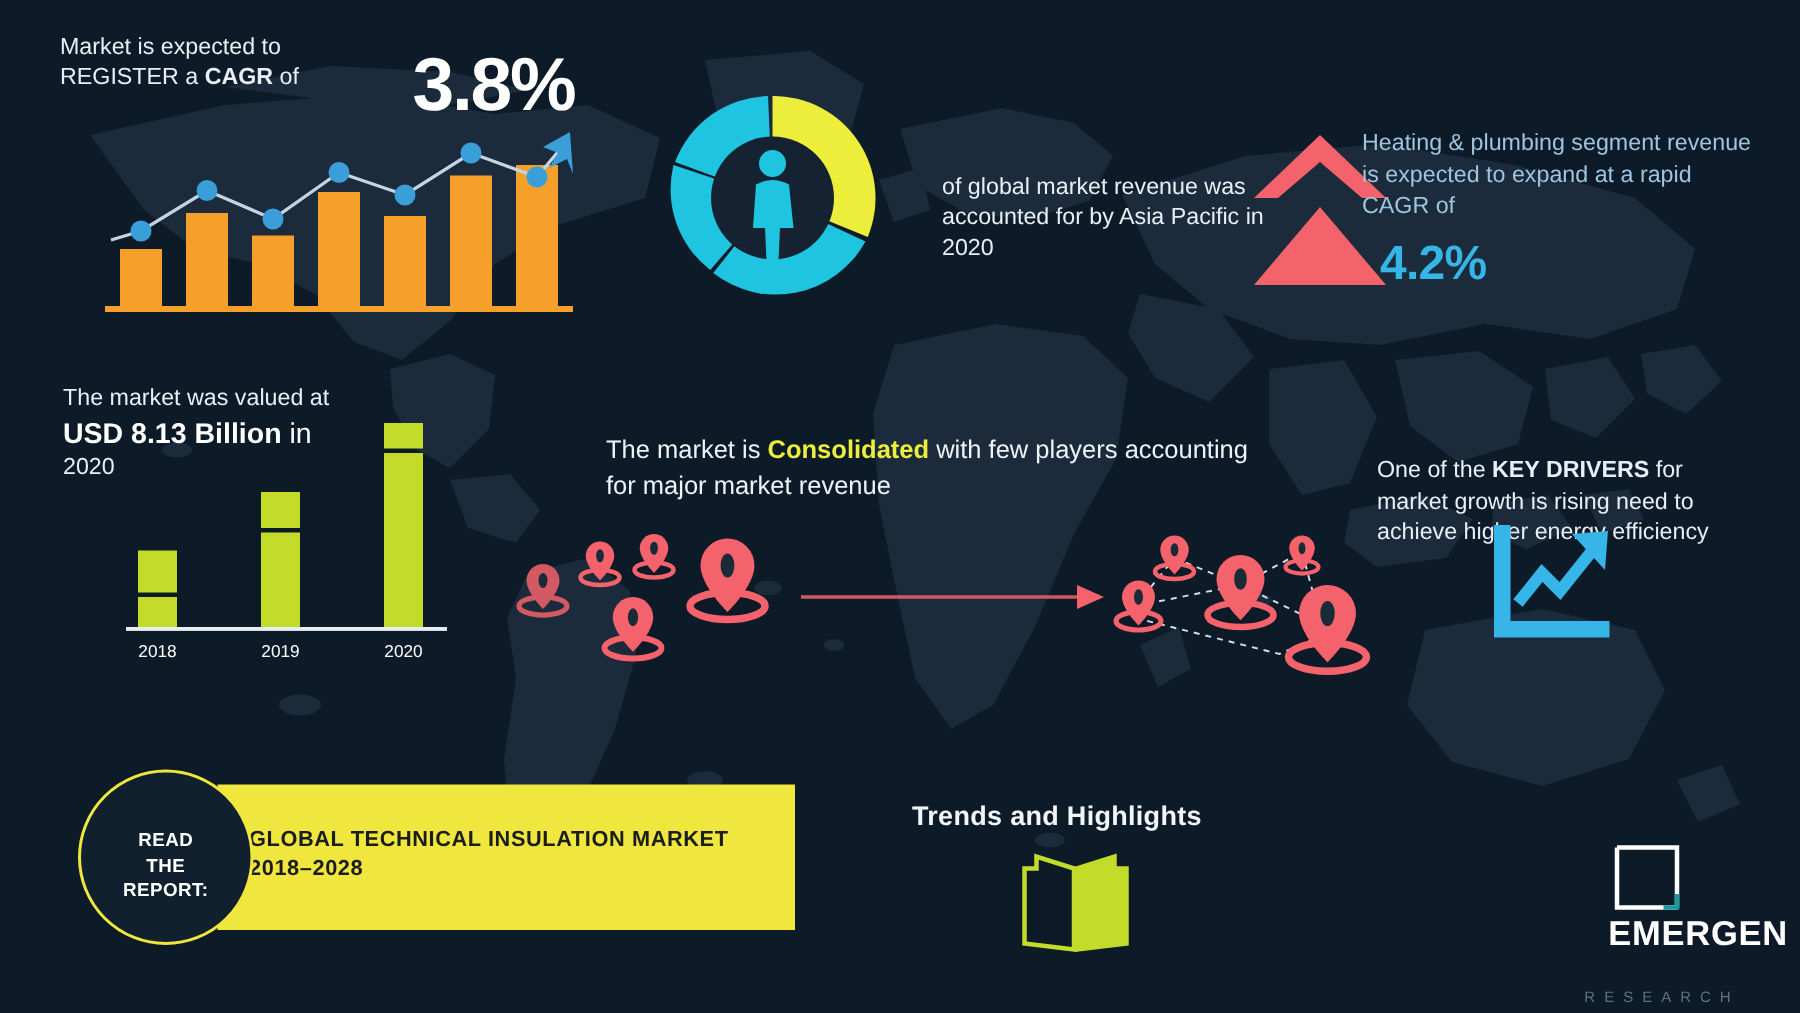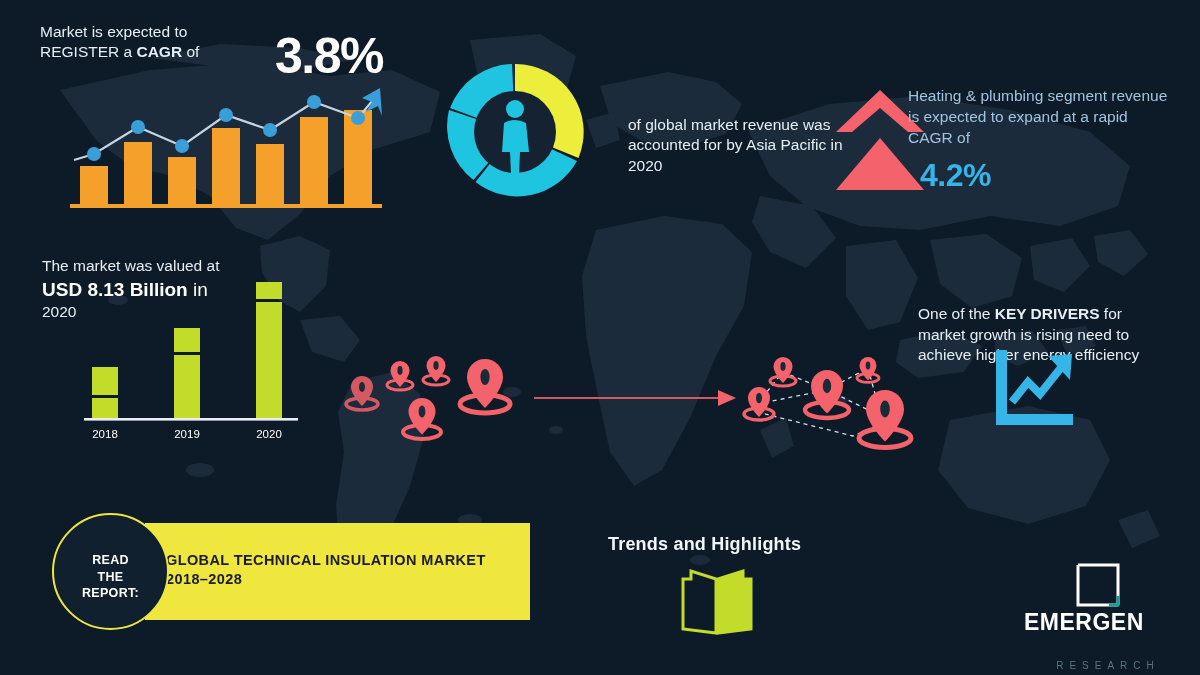--- a/index.html
+++ b/index.html
@@ -76,21 +76,21 @@
     position:absolute; left:52px; top:513px; width:117px; height:117px;
     border-radius:50%; background:#11202e; border:2.5px solid #efe73d;
     display:flex; align-items:center; justify-content:center; z-index:3;
   }
   #readcircle .rtxt { text-align:center; font-size:12.5px; font-weight:bold; color:#ffffff; line-height:1.32; letter-spacing:0.3px;margin-top:11px; }
 
   
   #trends { left:608px; top:533px; font-size:18px; font-weight:bold; color:#f2f6fa; letter-spacing:0.2px; }
   #book { position:absolute; left:679px; top:563px; width:76px; height:72px; }
   #logo-sq { position:absolute; left:1075px; top:562px; width:46px; height:46px; }
-  #logo-name { position:absolute; left:1024px; top:609px; width:168px; text-align:left;
+  #logo-name { position:absolute; left:1024px; top:609px; width:168px; text-align:right;
                font-size:23px; font-weight:bold; color:#ffffff; letter-spacing:0.5px; }
   #logo-sub  { position:absolute; left:1024px; top:660px; width:168px; text-align:center;
                font-size:10px; color:#5b7283; letter-spacing:6px; }
 </style>
 </head>
 <body>
 
 <div id="stage">
 
   <svg id="worldmap" viewBox="0 0 1200 675" aria-hidden="true">
@@ -201,20 +201,21 @@
       <rect x="104" y="85" width="26" height="63" fill="#c3dc2a"></rect>
       <rect x="186" y="12" width="26" height="17" fill="#c3dc2a"></rect>
       <rect x="186" y="32" width="26" height="116" fill="#c3dc2a"></rect>
     </g>
     <rect x="14" y="148" width="214" height="2.6" fill="#e8eef3"></rect>
     <text class="yearlbl" x="35" y="168" text-anchor="middle">2018</text>
     <text class="yearlbl" x="117" y="168" text-anchor="middle">2019</text>
     <text class="yearlbl" x="199" y="168" text-anchor="middle">2020</text>
   </svg>
 
+  <div class="txt" id="consol"><span>The market is </span><span class="hl">Consolidated</span><span> with few players accounting for major market revenue</span></div>
 
   <div class="txt" id="drivers"><span>One of the </span><span class="bold">KEY DRIVERS</span><span> for market growth is rising need to achieve higher energy efficiency</span></div>
 
   <svg id="pins-left" viewBox="0 0 200 100">
     <g opacity="0.85">
       <ellipse cx="24" cy="52" rx="16" ry="6" fill="none" stroke="#f4626b" stroke-width="3.5"></ellipse>
       <path d="M24 24 a11 11 0 0 1 11 11 c0 8 -11 19 -11 19 s-11 -11 -11 -19 a11 11 0 0 1 11 -11 Z" fill="#f4626b"></path>
       <ellipse cx="24" cy="35" rx="3" ry="5" fill="#1a2b38"></ellipse>
     </g>
     <g>

